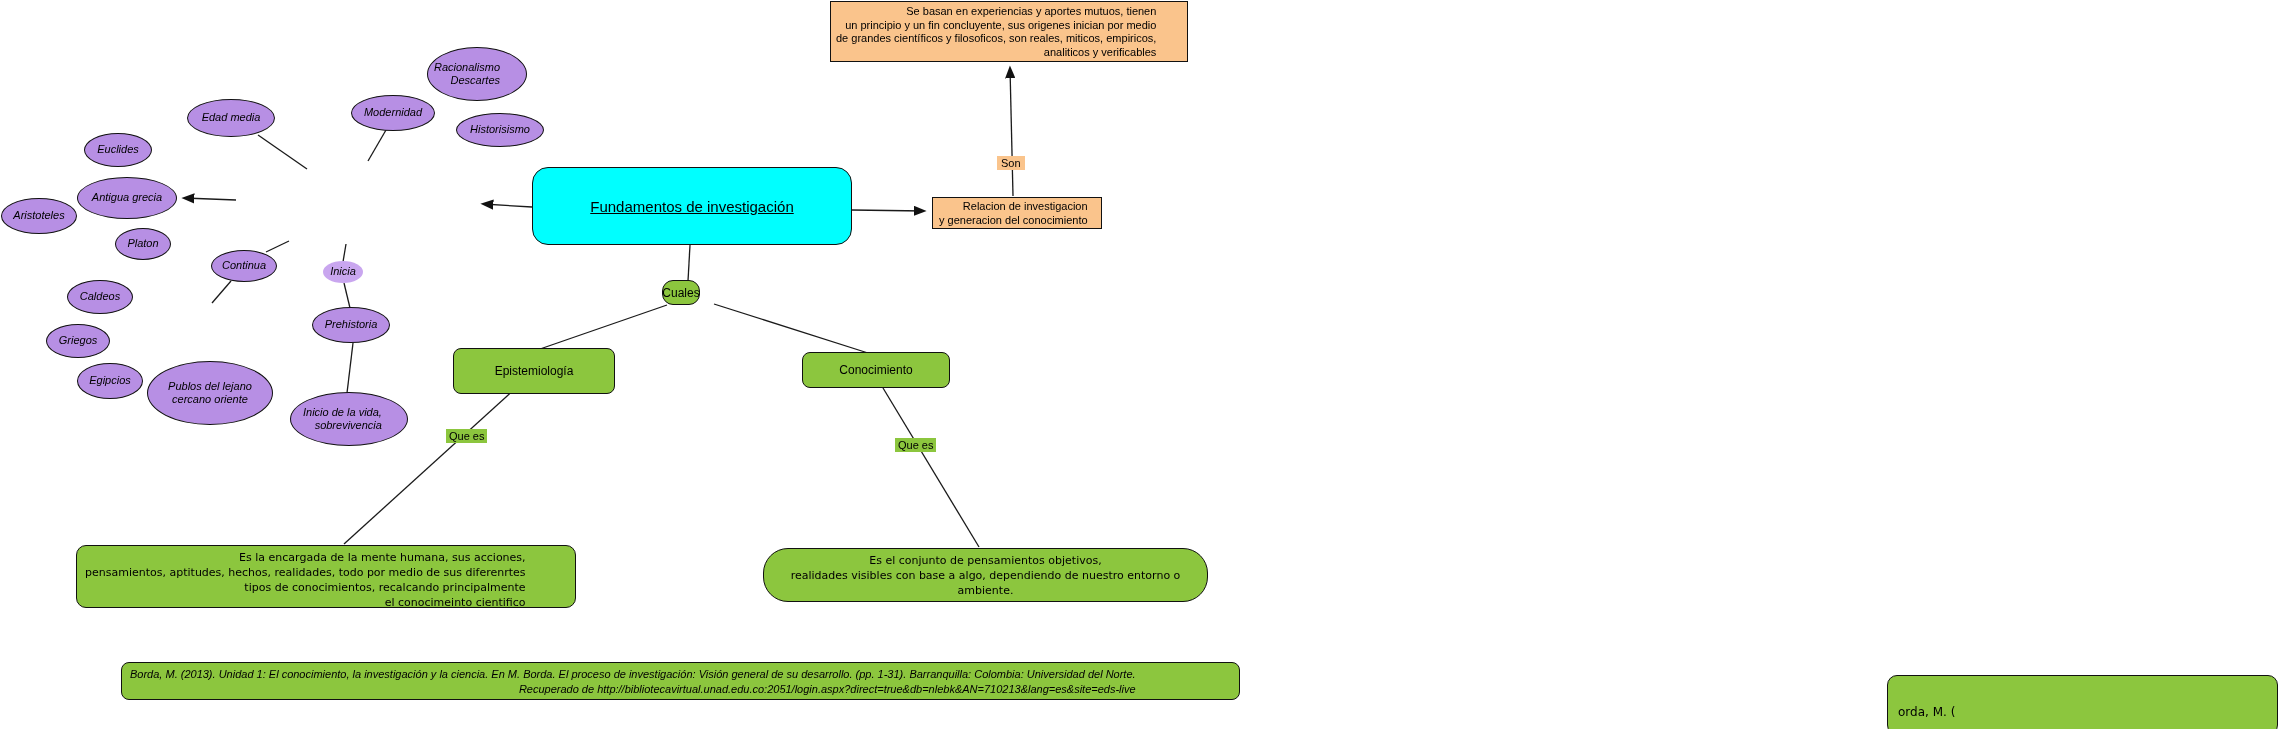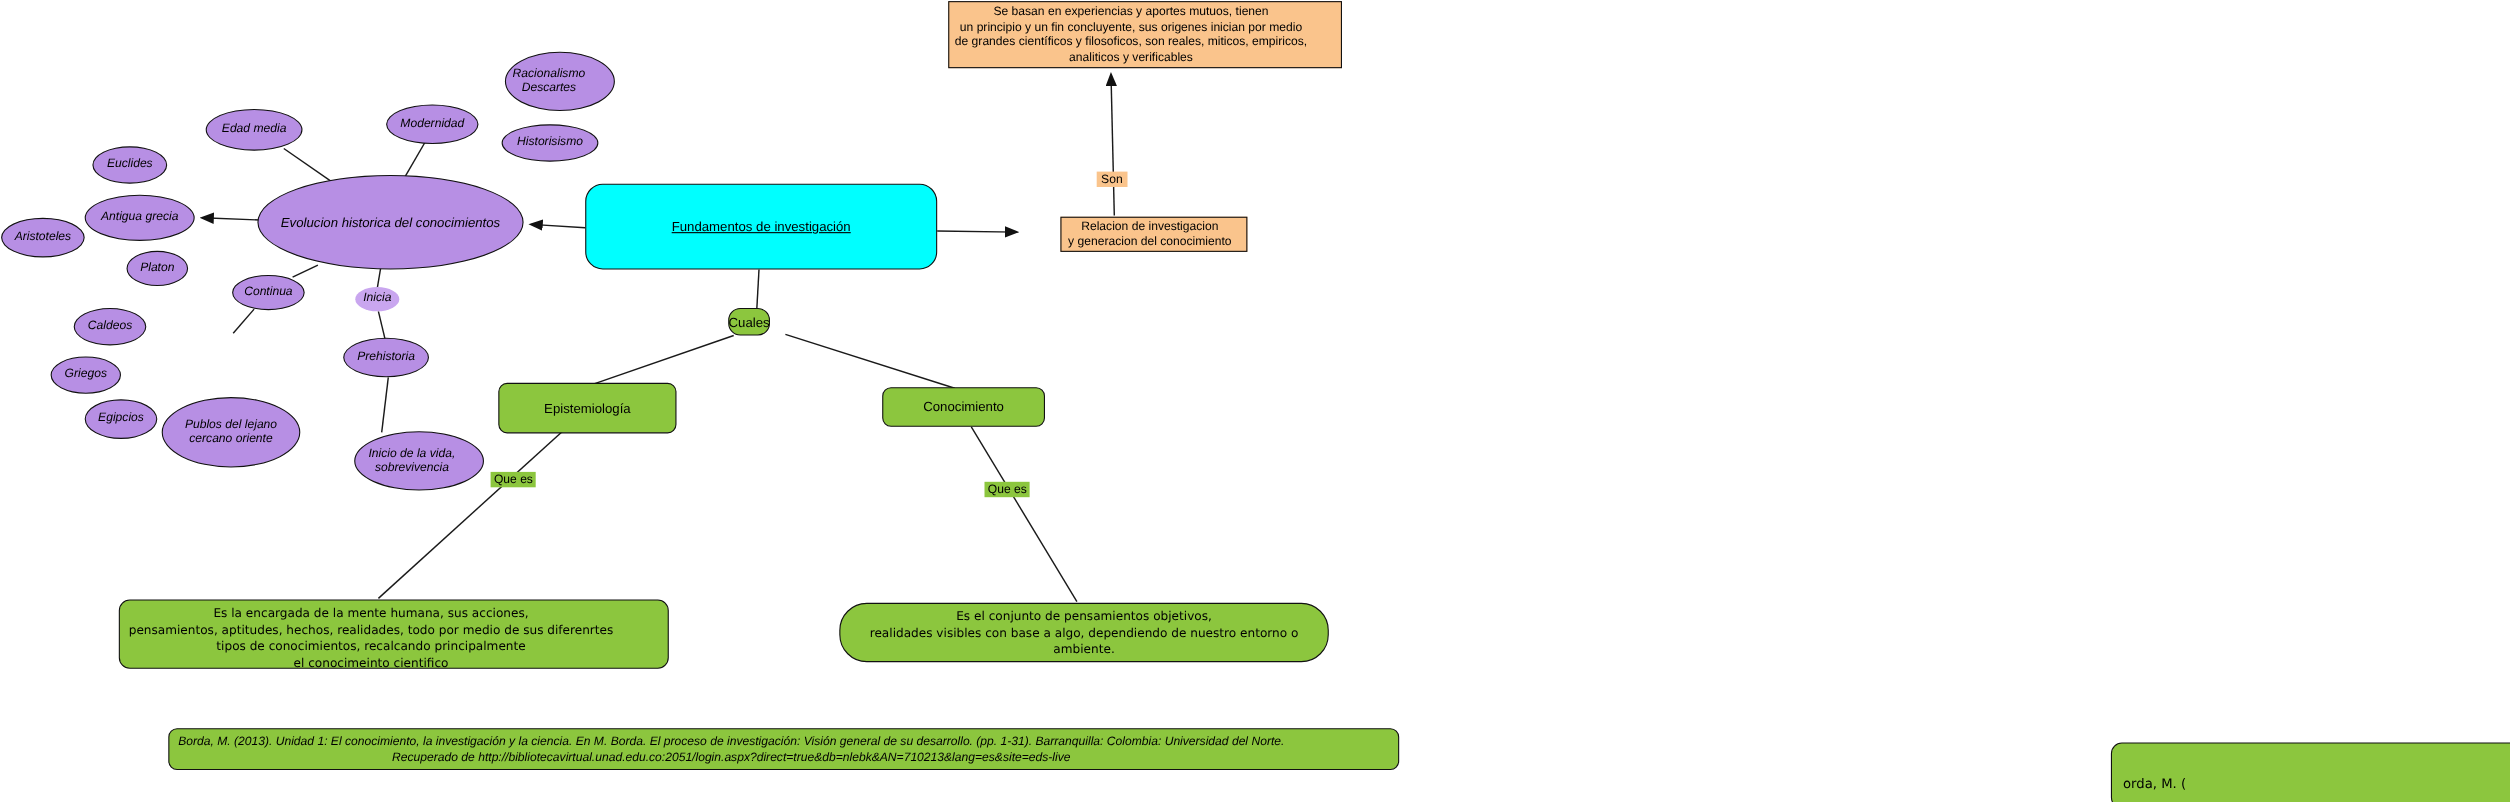--- a/index.html
+++ b/index.html
@@ -4,21 +4,21 @@
 <style>
   html,body{margin:0;padding:0;background:#fff;}
   #canvas{position:relative;width:2282px;height:729px;background:#ffffff;overflow:hidden;
           font-family:"Liberation Sans",sans-serif;color:#000;}
   #lines{position:absolute;left:0;top:0;z-index:0;}
   .node{position:absolute;box-sizing:border-box;z-index:1;display:flex;align-items:center;
         justify-content:center;text-align:center;}
   .ell{background:var(--node-purple,#B78FE4);border:1.5px solid #111;border-radius:50%;
        font-style:italic;font-size:11px;line-height:1.2;padding:2px 6px;}
   .multi{white-space:pre-line;}
-  .ta-left{text-align:center;justify-content:flex-start;margin-left:32px;}
+  .ta-left{text-align:right;justify-content:flex-start;}
   
   .n-empirismo{left:285px;top:35px;width:130px;height:52px;}
   .n-racionalismo{left:427px;top:47px;width:100px;height:54px;}
   .n-edadmedia{left:187px;top:99px;width:88px;height:38px;}
   .n-modernidad{left:351px;top:95px;width:84px;height:36px;}
   .n-historisismo{left:456px;top:113px;width:88px;height:34px;}
   .n-euclides{left:84px;top:133px;width:68px;height:34px;}
   .n-antigua{left:77px;top:177px;width:100px;height:42px;}
   .n-aristoteles{left:1px;top:198px;width:76px;height:36px;}
   .n-platon{left:115px;top:228px;width:56px;height:32px;}
@@ -27,21 +27,21 @@
   .n-inicia{left:323px;top:261px;width:40px;height:22px;background:var(--node-purple-light,#C9A6EF);border:none;}
   .n-caldeos{left:67px;top:280px;width:66px;height:34px;}
   .n-primeras{left:118px;top:300px;width:144px;height:52px;}
   .n-griegos{left:46px;top:324px;width:64px;height:34px;}
   .n-egipcios{left:77px;top:363px;width:66px;height:36px;}
   .n-publos{left:147px;top:361px;width:126px;height:64px;}
   .n-prehistoria{left:312px;top:307px;width:78px;height:36px;}
   .n-iniciovida{left:290px;top:392px;width:118px;height:54px;padding-left:12px;}
   
   .n-fundamentos{left:532px;top:167px;width:320px;height:78px;background:var(--node-cyan,#00FFFF);
-      border:1.5px solid #111;border-radius:16px;font-size:12px;text-decoration:underline;}
+      border:1.5px solid #111;border-radius:16px;font-size:15px;text-decoration:underline;}
   
   .obox{background:var(--node-orange,#FAC48C);border:1px solid #111;font-size:11px;line-height:13.5px;}
   .n-sebasan{left:830px;top:1px;width:358px;height:61px;padding:3px 5px;align-items:flex-start;}
   .n-relacion{left:932px;top:197px;width:170px;height:32px;border-width:1.5px;line-height:14px;padding:2px 6px;}
   .n-son{left:997px;top:156px;background:var(--node-orange,#FAC48C);font-size:11px;padding:1px 4px;}
   
   .gbox{background:var(--node-green,#8CC63E);border:1.5px solid #111;border-radius:8px;font-size:12px;}
   .n-cuales{left:662px;top:280px;width:38px;height:25px;border-radius:11px;}
   .n-epistemiologia{left:453px;top:348px;width:162px;height:46px;}
   .n-conocimiento{left:802px;top:352px;width:148px;height:36px;}
@@ -91,21 +91,20 @@
 
   <div class="node ell multi ta-left n-racionalismo">Racionalismo
 Descartes</div>
   <div class="node ell n-edadmedia">Edad media</div>
   <div class="node ell n-modernidad">Modernidad</div>
   <div class="node ell n-historisismo">Historisismo</div>
   <div class="node ell n-euclides">Euclides</div>
   <div class="node ell n-antigua">Antigua grecia</div>
   <div class="node ell n-aristoteles">Aristoteles</div>
   <div class="node ell n-platon">Platon</div>
-  <div class="node ell n-evolucion">Evolucion historica del conocimientos</div>
   <div class="node ell n-continua">Continua</div>
   <div class="node ell n-inicia">Inicia</div>
   <div class="node ell n-caldeos">Caldeos</div>
   <div class="node ell n-griegos">Griegos</div>
   <div class="node ell n-egipcios">Egipcios</div>
   <div class="node ell multi n-publos">Publos del lejano
 cercano oriente</div>
   <div class="node ell n-prehistoria">Prehistoria</div>
   <div class="node ell multi ta-left n-iniciovida">Inicio de la vida,
 sobrevivencia</div>

